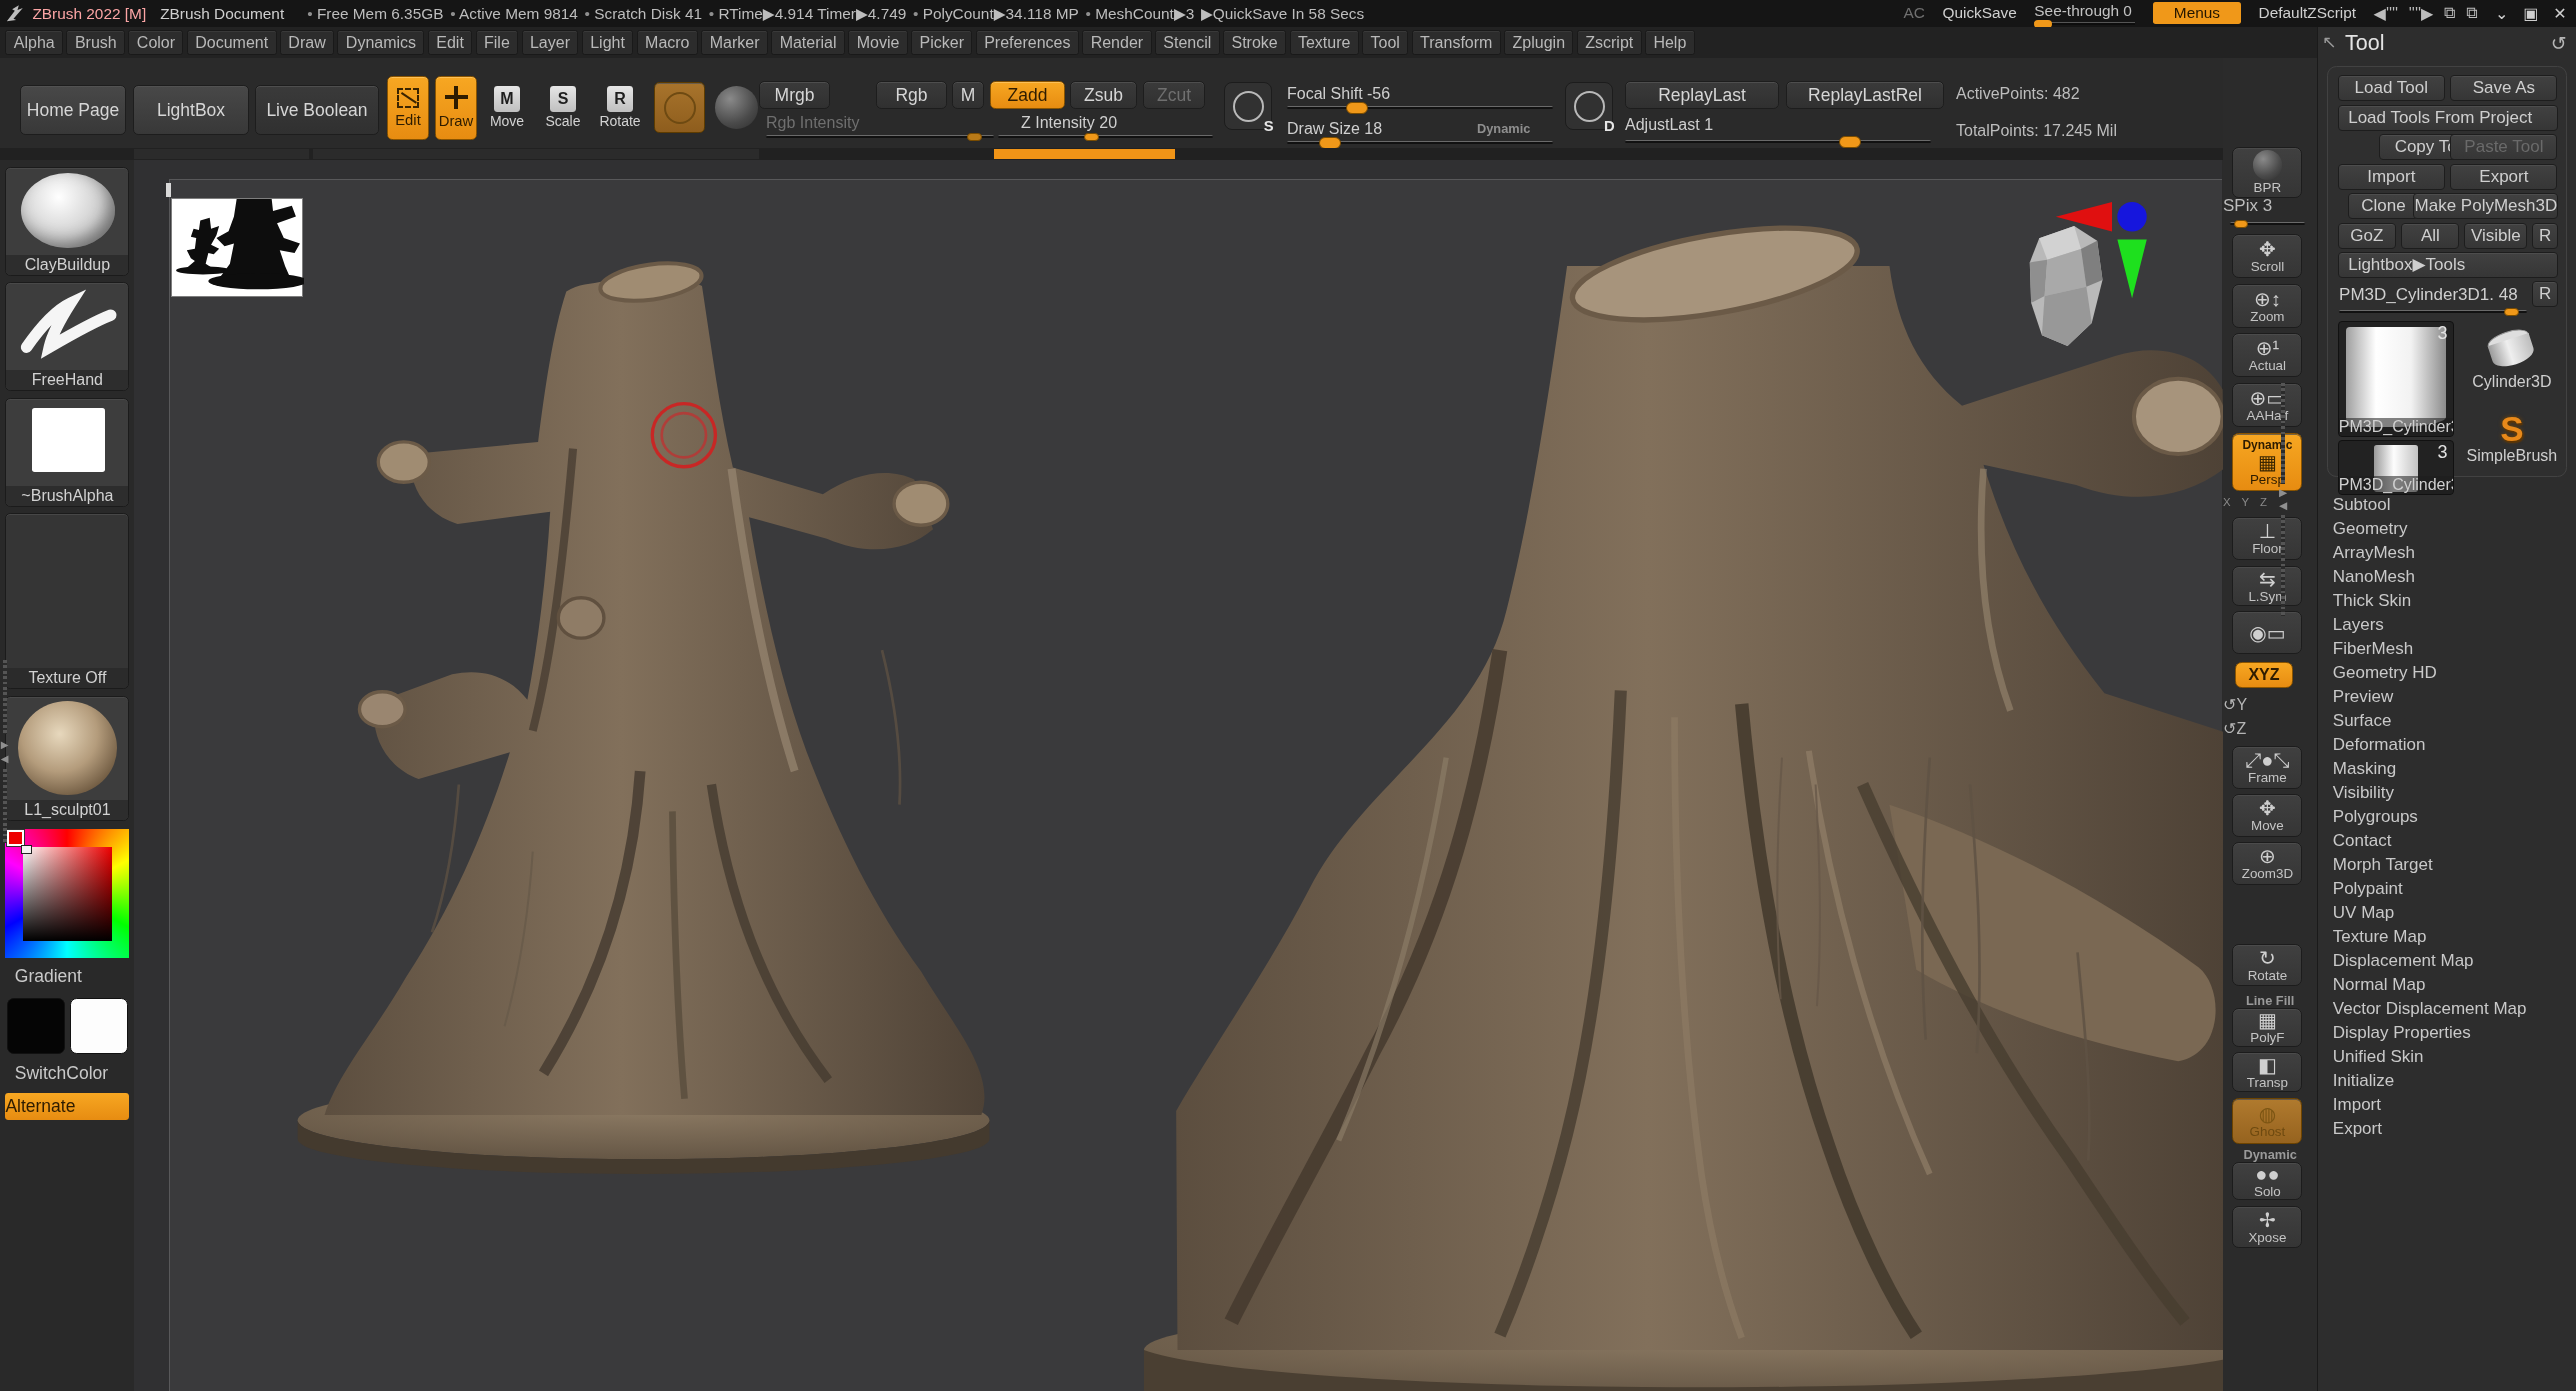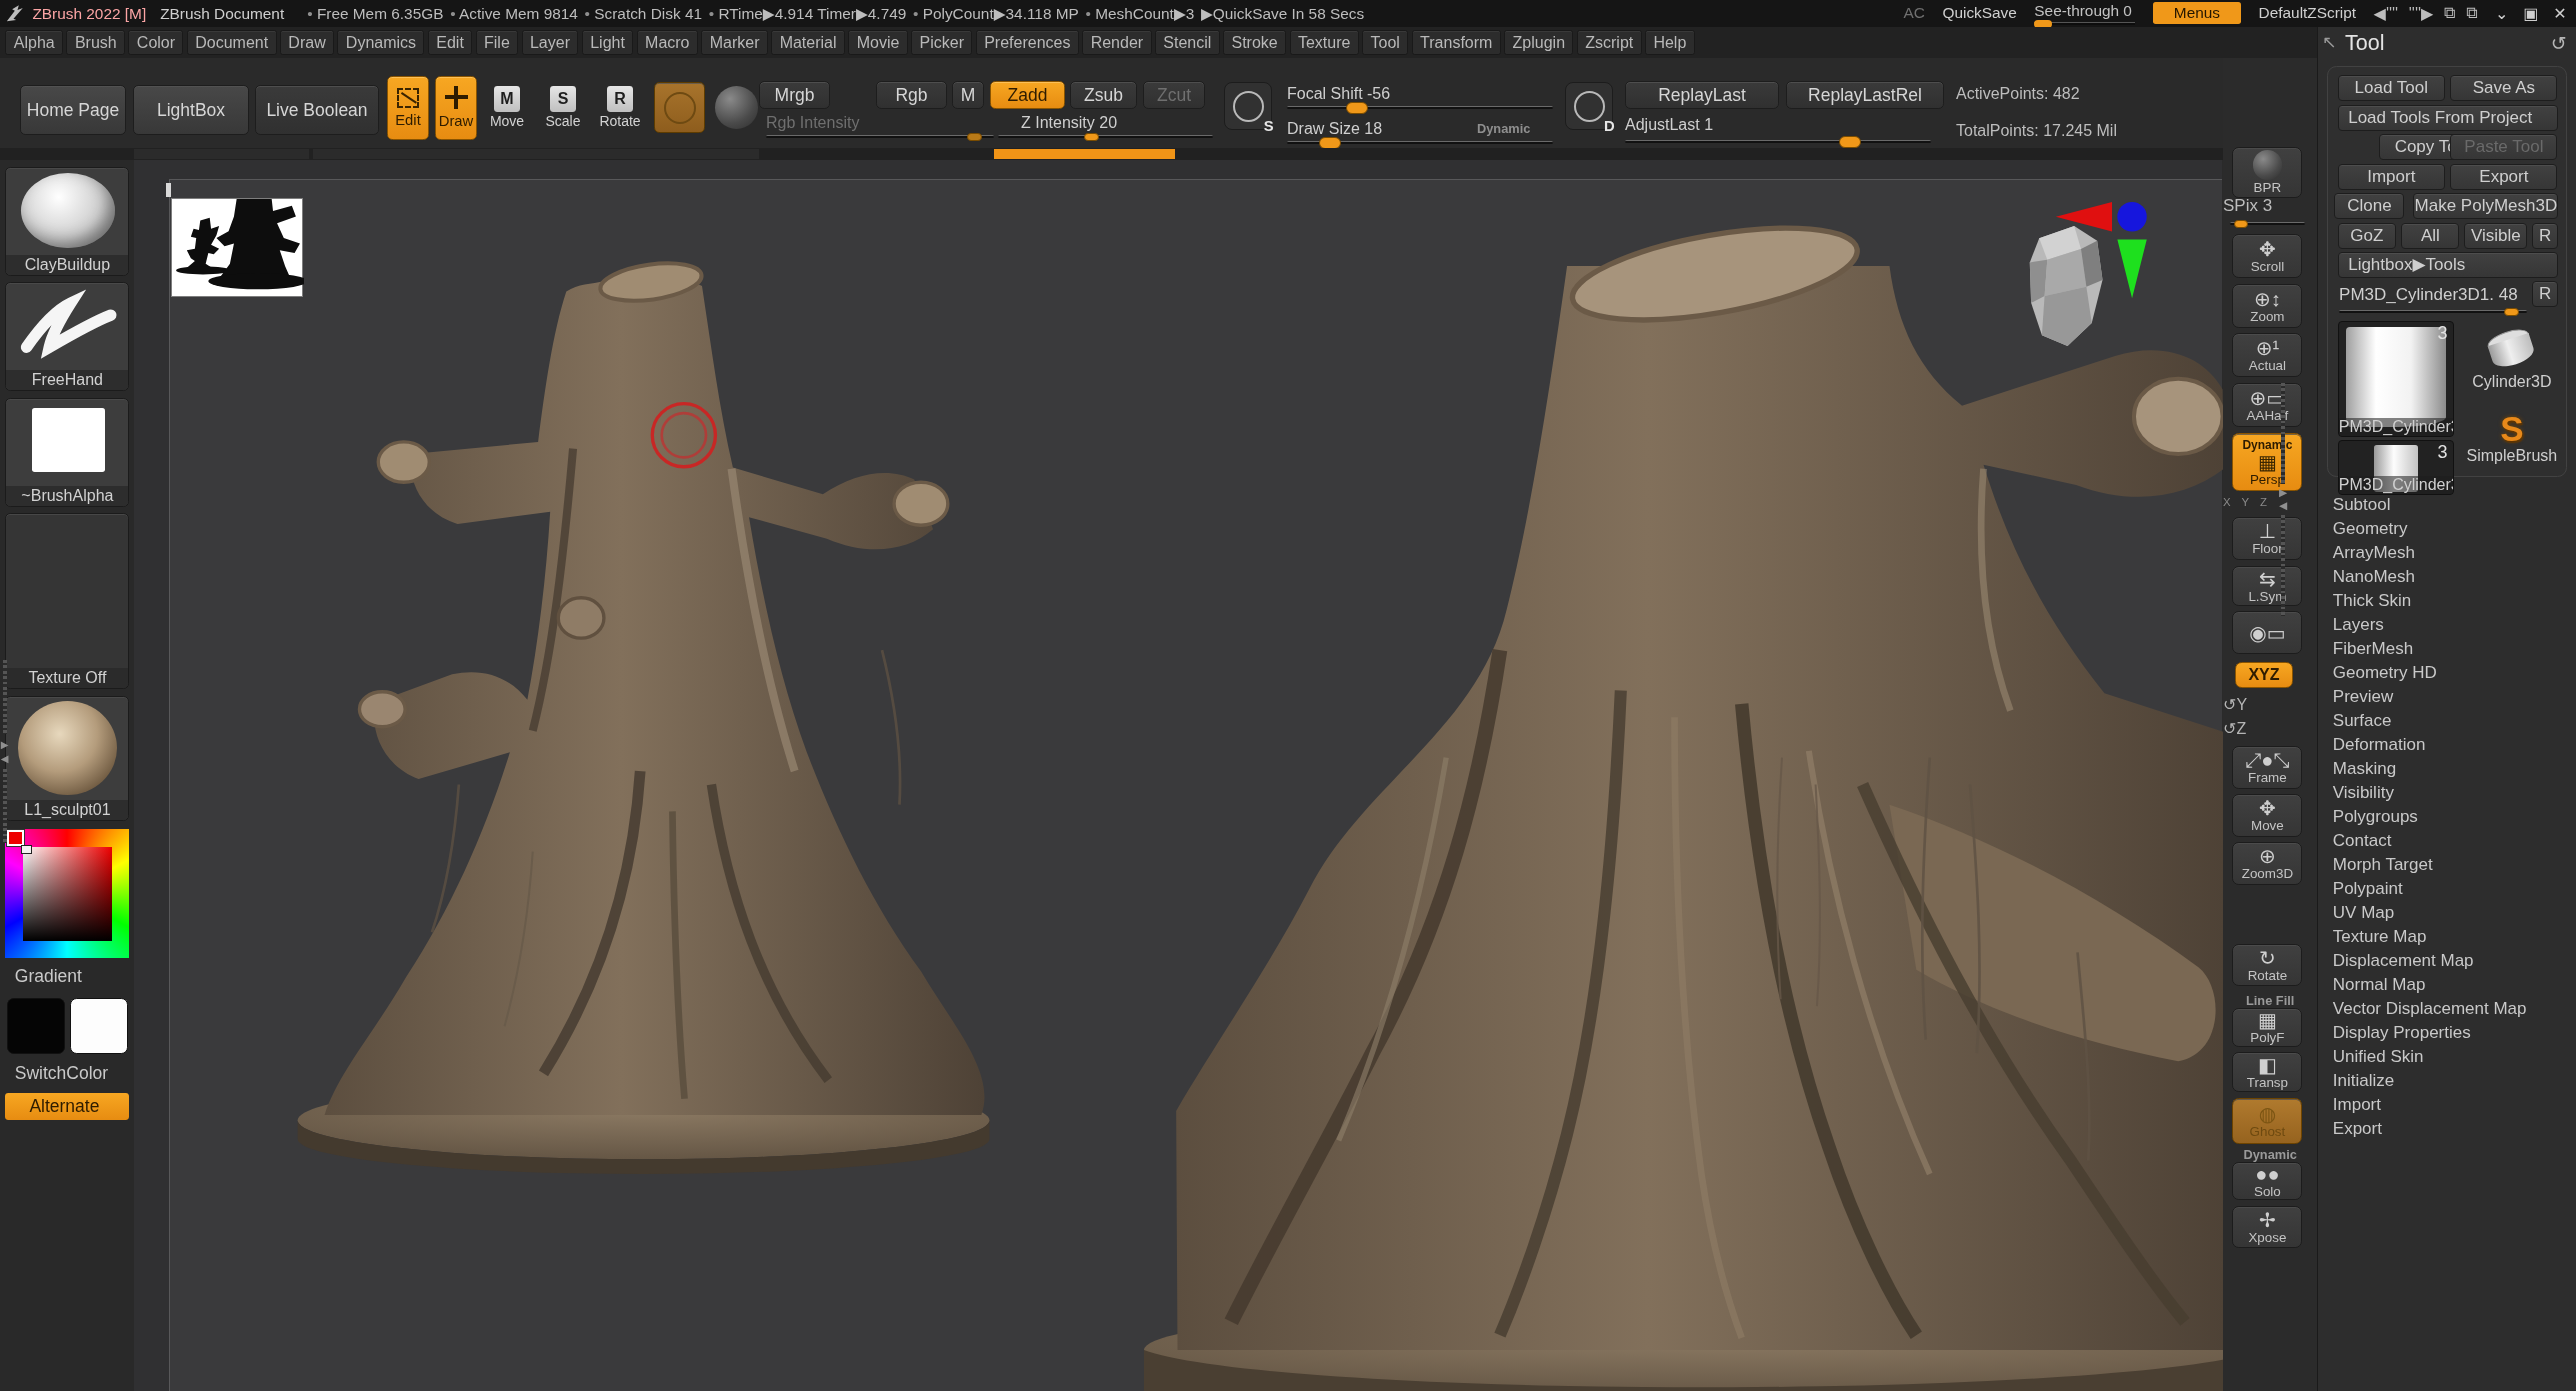--- a/index.html
+++ b/index.html
@@ -67,21 +67,21 @@
   .tile .tlabel { position:absolute; left:0; right:0; bottom:0; height:20px; line-height:20px; text-align:center; font-size:16px; color:#d2d2d2; background:rgba(40,40,40,.75); }
   .claysphere { position:absolute; left:14.8px; top:5.4px; width:94px; height:75px; border-radius:50%; background:radial-gradient(circle at 40% 32%, #ffffff, #cfcfcf 55%, #8d8d8d); box-shadow:inset -5.4px -6.7px 14.8px rgba(0,0,0,.35); }
   .alphasq { position:absolute; left:25.5px; top:9.4px; width:73px; height:64px; background:#fff; border-radius:2.7px; }
   .matsphere { position:absolute; left:12px; top:4px; width:99px; height:94px; border-radius:50%; background:radial-gradient(circle at 42% 35%, #e7d8bd, #b49c7c 45%, #6e5940 78%, #4b3b2a); }
   .picker { position:absolute; left:5.4px; width:124px; height:129px; background:conic-gradient(from 0deg, #f00, #ff0 17%, #0f0 33%, #0ff 50%, #00f 67%, #f0f 83%, #f00); }
   .picker .sv { position:absolute; left:17.5px; top:17.5px; right:17.5px; bottom:17.5px; background:linear-gradient(to bottom, rgba(0,0,0,0), #000), linear-gradient(to right, #fff, #e00); }
   .picker .hsel { position:absolute; left:1.3px; top:1.3px; width:17.5px; height:16px; background:#e00; border:2px solid #fff; outline:1.3px solid #333; }
   .picker .svsel { position:absolute; left:16px; top:16px; width:10.7px; height:9.4px; background:#f2f2f2; border:1.3px solid #222; }
   .traylabel { position:absolute; left:5.4px; width:124px; text-align:left; padding-left:9.4px; font-size:17.5px; color:#c9c9c9; }
   .sw { position:absolute; width:58px; height:56px; border-radius:6.7px; border:0.7px solid #111; }
-  .altbtn { position:absolute; left:5.4px; width:124px; height:27px; background:linear-gradient(#f7a722,#e78c11); color:#2e1c00; font-size:17.5px; display:flex; align-items:center; padding-left:24px; border-radius:3.4px; }
+  .altbtn { position:absolute; left:5.4px; width:124px; height:27px; background:linear-gradient(#f7a722,#e78c11); color:#2e1c00; font-size:17.5px; display:flex; align-items:center; padding-left:0; border-radius:3.4px; }
   .edgehandle { position:absolute; left:0; width:9.4px; color:#8f8f8f; font-size:10px; display:flex; flex-direction:column; align-items:center; gap:2.7px; }
 
   
   .canvas { position:absolute; left:134px; top:160px; width:2088px; height:1232px; background:#303032; }
   .doc { position:absolute; left:35px; top:19px; right:0; bottom:0; background:#3a3a3c; border-left:0.7px solid #58585a; border-top:0.7px solid #58585a; }
   .scrollnub { position:absolute; left:-4px; top:2.7px; width:4.7px; height:14.8px; background:#d9d9d9; }
   .preview { position:absolute; left:0.7px; top:17.5px; width:132px; height:99px; background:#fff; border:0.7px solid #7e7e7e; }
   .axisw { position:absolute; right:44px; top:17.5px; width:128px; height:107px; }
   .headw { position:absolute; right:114px; top:42px; width:81px; height:128px; }
 
@@ -507,21 +507,21 @@
     </div>
 
     <div class="groupbox">
       <div class="gbtn c" style="left:9.4px;top:8px;width:107px;">Load Tool</div>
       <div class="gbtn c" style="left:122px;top:8px;width:107px;">Save As</div>
       <div class="gbtn" style="left:9.4px;top:38px;width:220px;">Load Tools From Project</div>
       <div class="gbtn c" style="left:9.4px;top:67px;width:107px;margin-left:41px;">Copy Tool</div>
       <div class="gbtn c dim" style="left:122px;top:67px;width:107px;">Paste Tool</div>
       <div class="gbtn c" style="left:9.4px;top:97px;width:107px;">Import</div>
       <div class="gbtn c" style="left:122px;top:97px;width:107px;">Export</div>
-      <div class="gbtn c" style="left:6px;top:126px;width:70px;">Clone</div>
+      <div class="gbtn c" style="left:20px;top:126px;width:70px;">Clone</div>
       <div class="gbtn c" style="left:85px;top:126px;width:145px;">Make PolyMesh3D</div>
       <div class="gbtn c" style="left:9.4px;top:156px;width:58px;">GoZ</div>
       <div class="gbtn c" style="left:73px;top:156px;width:58px;">All</div>
       <div class="gbtn c" style="left:136px;top:156px;width:63px;">Visible</div>
       <div class="gbtn c" style="left:204px;top:156px;width:25.5px;">R</div>
       <div class="gbtn" style="left:9.4px;top:185px;width:220px;">Lightbox▶Tools</div>
 
       <span class="acttool" style="left:10.7px;top:218px;">PM3D_Cylinder3D1. 48</span>
       <div class="gbtn c" style="left:204px;top:214px;width:25.5px;">R</div>
       <div class="slider" style="left:10.7px;top:243px;width:188px;">

